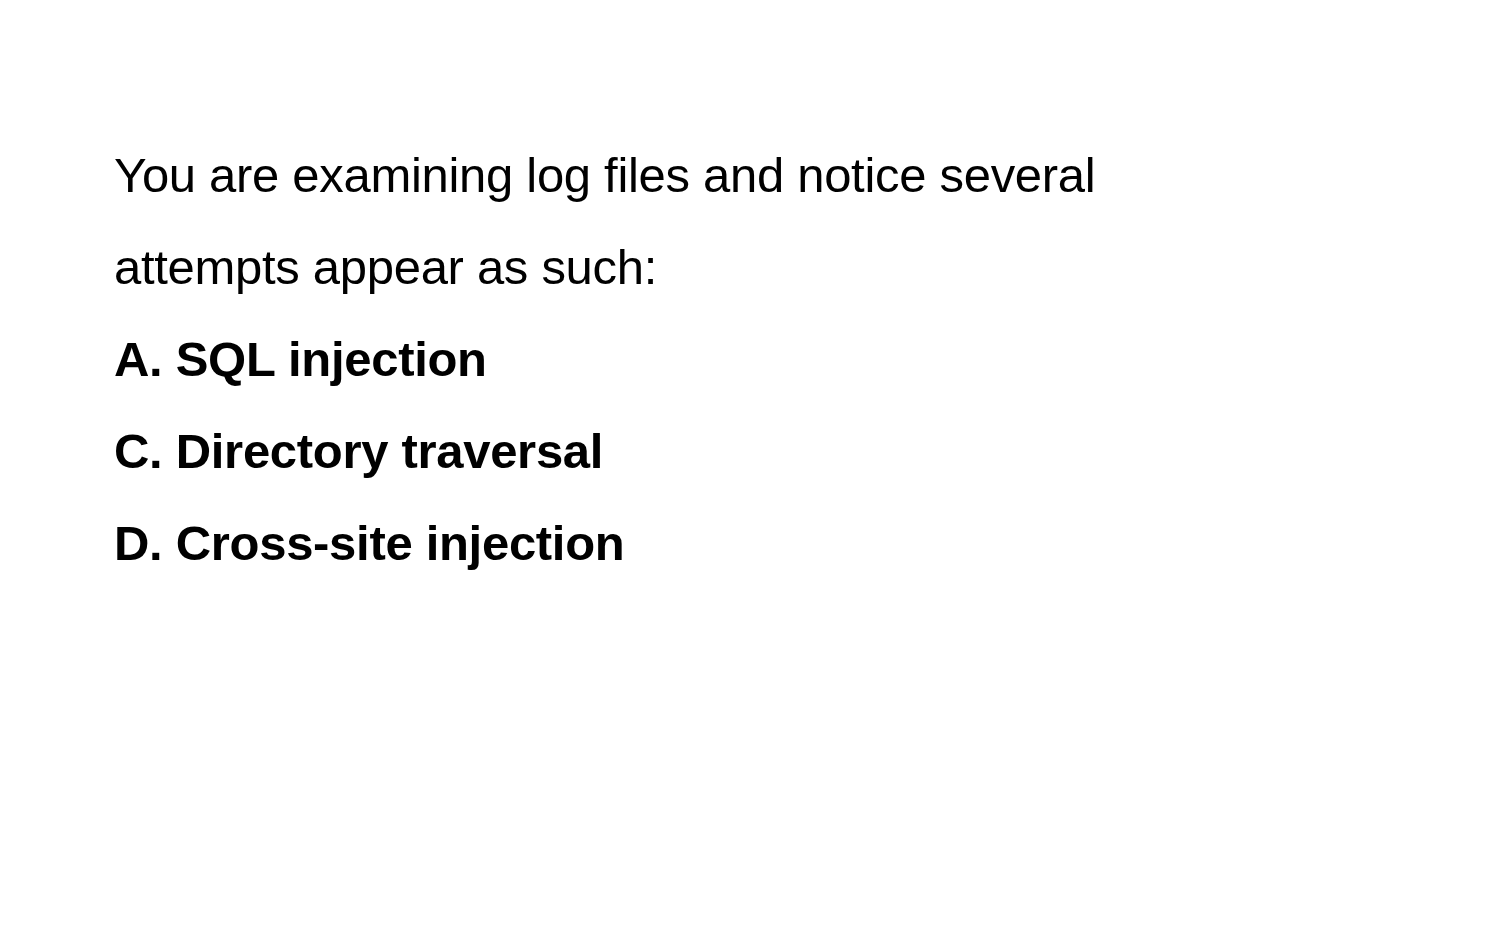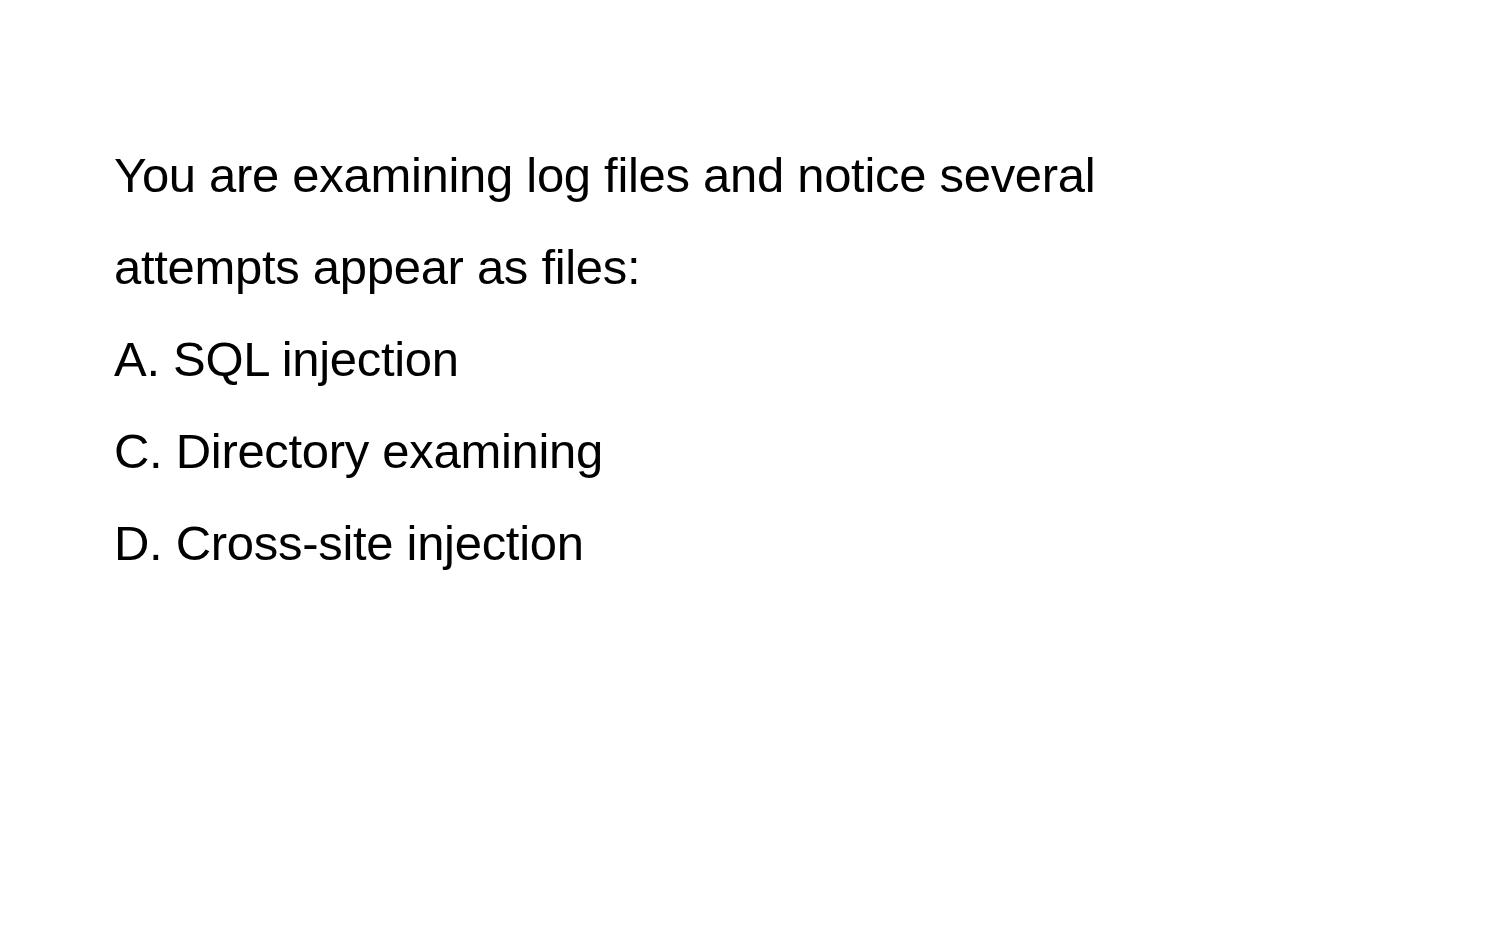--- a/index.html
+++ b/index.html
@@ -24,24 +24,25 @@
     }
     .question-text {
       white-space: normal;
     }
     .url-line {
       white-space: nowrap;
       overflow: hidden;
     }
     .option {
       white-space: normal;
+      font-weight: bold;
     }
   </style>
 </head>
 <body>
 
 <div class="question-block">
   <div class="question-text">You are examining log files and notice several</div>
-  <div class="question-text">attempts appear as files:</div>
+  <div class="question-text">attempts appear as such:</div>
   <div class="option">A. SQL injection</div>
-  <div class="option">C. Directory examining</div>
+  <div class="option">C. Directory traversal</div>
   <div class="option">D. Cross-site injection</div>
 </div>
 
 </body></html>

